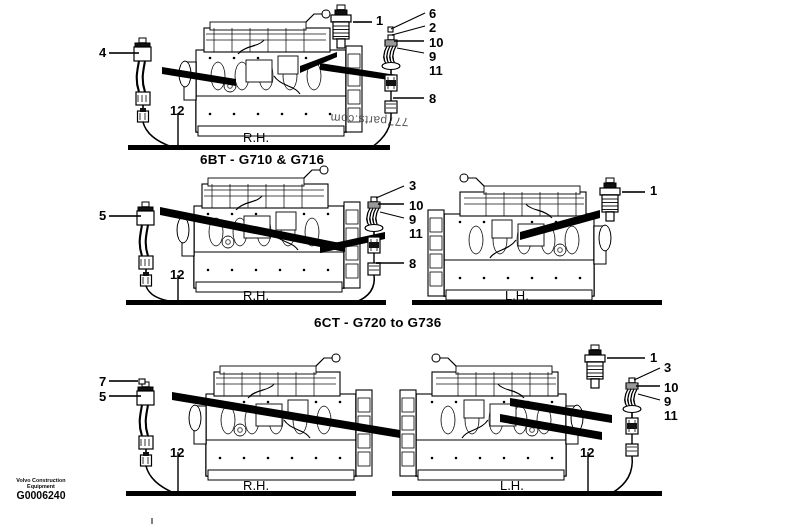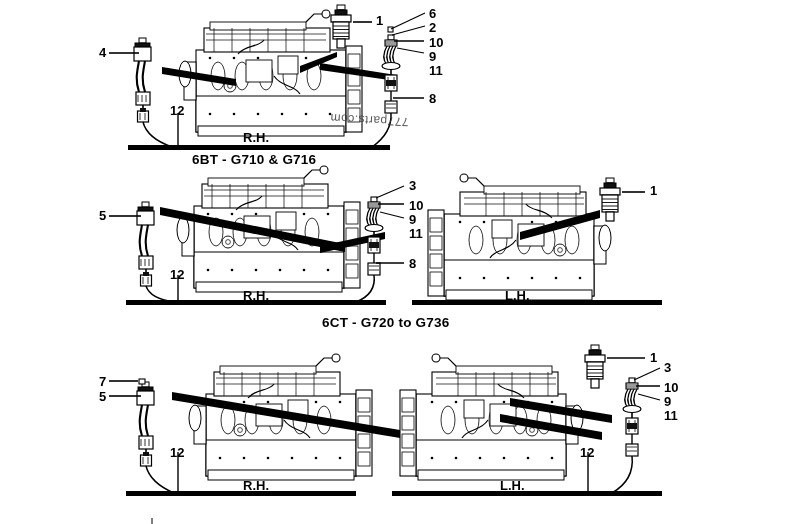--- a/index.html
+++ b/index.html
@@ -4,21 +4,21 @@
 <style>
   html,body{margin:0;padding:0;background:#fff;}
   body{width:800px;height:524px;position:relative;overflow:hidden;
        font-family:"Liberation Sans",sans-serif;color:#000;}
   #sheet{position:absolute;inset:0;width:800px;height:524px;}
 
   .callout{position:absolute;font-weight:bold;font-size:13px;line-height:13px;
            color:#000;white-space:nowrap;}
   .panel-title{position:absolute;font-weight:bold;font-size:13.5px;
                white-space:nowrap;letter-spacing:.2px;}
-  .sidelabel{position:absolute;font-weight:bold;font-size:13px;white-space:nowrap;}
+  .sidelabel{position:absolute;font-weight:normal;font-size:13px;white-space:nowrap;}
   .wm{position:absolute;font-size:12px;color:#3a3a3a;white-space:nowrap;
       transform:rotate(183deg);opacity:.85;letter-spacing:.5px;}
   .credit{position:absolute;text-align:center;line-height:1.12;}
   .credit .c1{font-size:5.4px;font-weight:bold;display:block;}
   .credit .c2{font-size:10.5px;font-weight:bold;display:block;margin-top:1px;}
   svg{display:block;}
 </style>
 </head>
 <body>
 
@@ -272,44 +272,49 @@
   <div class="callout" style="left:170px;top:104px;">12</div>
   <div class="callout" style="left:376px;top:14px;">1</div>
   <div class="callout" style="left:429px;top:7px;">6</div>
   <div class="callout" style="left:429px;top:21px;">2</div>
   <div class="callout" style="left:429px;top:36px;">10</div>
   <div class="callout" style="left:429px;top:50px;">9</div>
   <div class="callout" style="left:429px;top:64px;">11</div>
   <div class="callout" style="left:429px;top:92px;">8</div>
 
   <div class="sidelabel" style="left:243px;top:130px;">R.H.</div>
-  <div class="panel-title" style="left:192px;top:152px;">6BT - G710 &amp; G716</div>
+  <div class="panel-title" style="left:200px;top:152px;">6BT - G710 &amp; G716</div>
 
   <div class="wm" style="left:330px;top:113px;">777parts.com</div>
 
   <div class="callout" style="left:99px;top:209px;">5</div>
   <div class="callout" style="left:170px;top:268px;">12</div>
   <div class="callout" style="left:409px;top:179px;">3</div>
   <div class="callout" style="left:409px;top:199px;">10</div>
   <div class="callout" style="left:409px;top:213px;">9</div>
   <div class="callout" style="left:409px;top:227px;">11</div>
   <div class="callout" style="left:409px;top:257px;">8</div>
   <div class="callout" style="left:650px;top:184px;">1</div>
 
   <div class="sidelabel" style="left:243px;top:288px;">R.H.</div>
   <div class="sidelabel" style="left:505px;top:288px;">L.H.</div>
-  <div class="panel-title" style="left:322px;top:315px;">6CT - G720 to G736</div>
+  <div class="panel-title" style="left:314px;top:315px;">6CT - G720 to G736</div>
 
   <div class="callout" style="left:99px;top:375px;">7</div>
   <div class="callout" style="left:99px;top:390px;">5</div>
   <div class="callout" style="left:170px;top:446px;">12</div>
   <div class="callout" style="left:580px;top:446px;">12</div>
   <div class="callout" style="left:650px;top:351px;">1</div>
   <div class="callout" style="left:664px;top:361px;">3</div>
   <div class="callout" style="left:664px;top:381px;">10</div>
   <div class="callout" style="left:664px;top:395px;">9</div>
   <div class="callout" style="left:664px;top:409px;">11</div>
 
   <div class="sidelabel" style="left:243px;top:478px;">R.H.</div>
   <div class="sidelabel" style="left:500px;top:478px;">L.H.</div>
 
+  <div class="credit" style="left:4px;top:477px;width:74px;">
+    <span class="c1">Volvo Construction</span>
+    <span class="c1">Equipment</span>
+    <span class="c2">G0006240</span>
+  </div>
 
 </div>
 
 </body></html>

